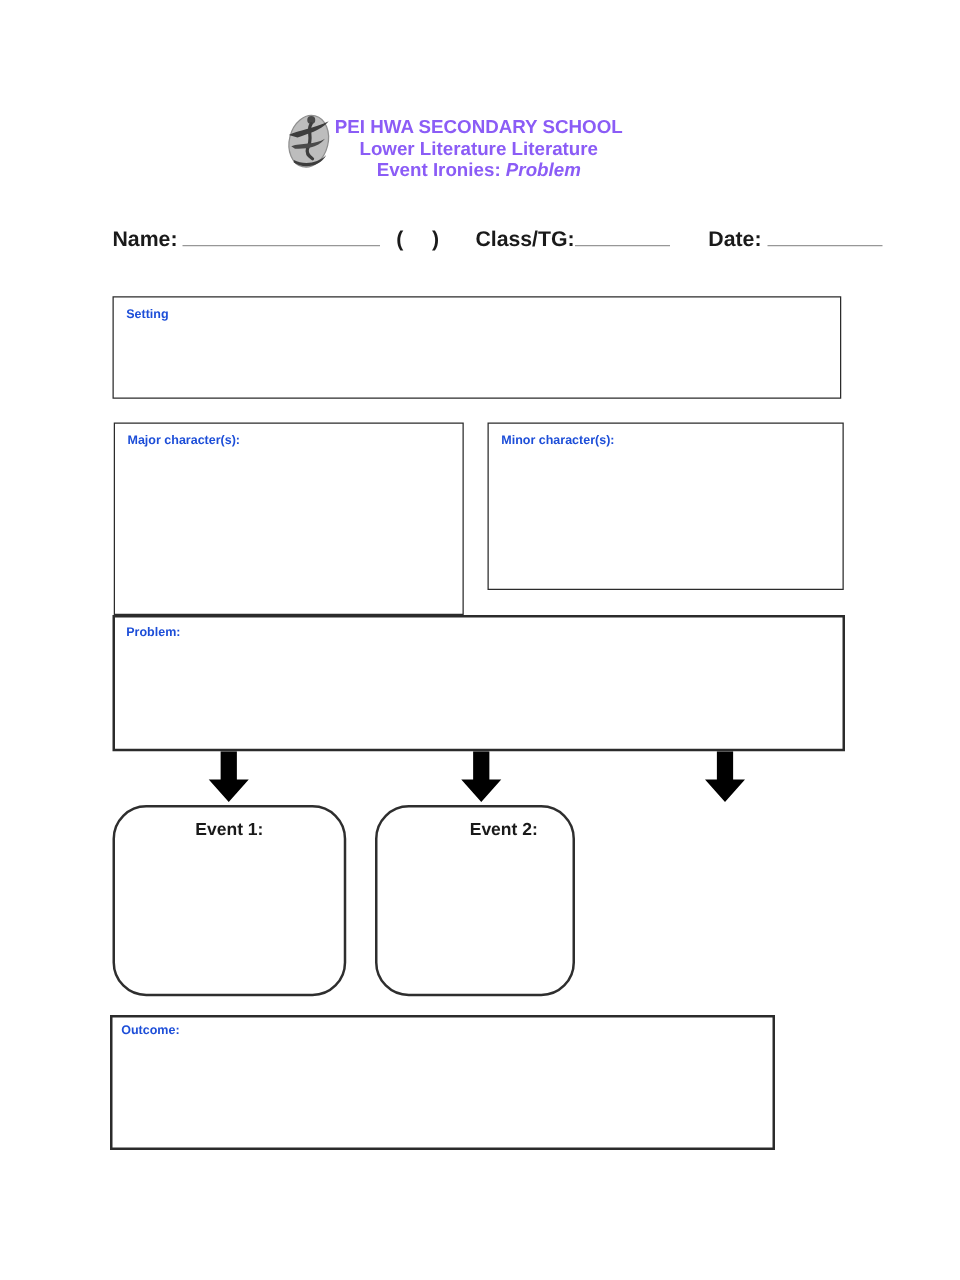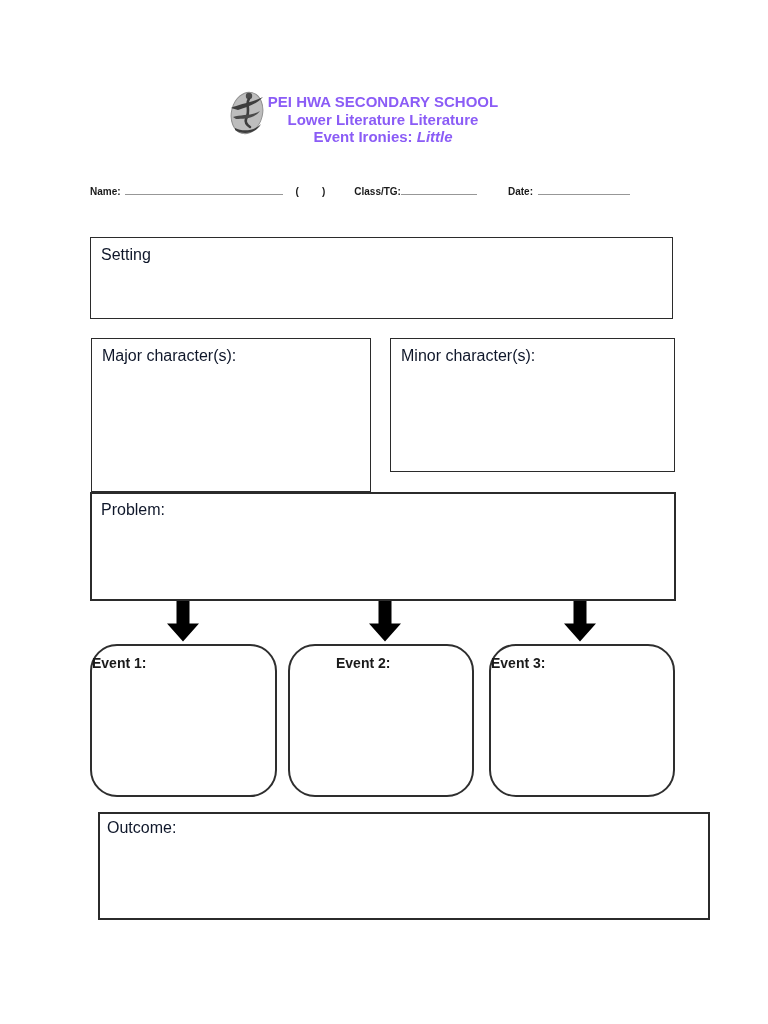--- a/index.html
+++ b/index.html
@@ -37,21 +37,21 @@
     height: 52px;
   }
 
   
   .student-row {
     position: absolute;
     left: 90px;
     top: 182px;
     width: 600px;
     font-weight: 700;
-    font-size: 10px;
+    font-size: 17px;
     white-space: nowrap;
   }
   .student-row .lbl { display: inline-block; }
   .blank {
     display: inline-block;
     height: 13px;
     border-bottom: 1.5px solid #979797;
     vertical-align: baseline;
   }
   .blank.w-name  { width: 158px; margin-left: 4px; }
@@ -60,48 +60,49 @@
   .paren-open  { margin-left: 13px; }
   .paren-gap   { display: inline-block; width: 23px; }
   .class-lbl   { margin-left: 29px; }
   .date-lbl    { margin-left: 31px; }
 
   
   .box {
     position: absolute;
     background: #ffffff;
     border: 1.5px solid #2b2b2b;
-    font-weight: 400;
-    font-size: 16px;
-    color: #0f172a;
+    font-weight: 700;
+    font-size: 10px;
+    color: #1d4ed8;
   }
   .box .box-label { display: block; padding: 8px 0 0 10px; }
 
   .setting-box { left: 90px;  top: 237px; width: 583px; height: 82px; }
   .major-box   { left: 91px;  top: 338px; width: 280px; height: 154px; }
   .minor-box   { left: 390px; top: 338px; width: 285px; height: 134px; }
   .problem-box { left: 90px;  top: 492px; width: 586px; height: 109px; border-width: 2px; }
   .problem-box .box-label { padding: 7px 0 0 9px; }
-  .outcome-box { left: 98px;  top: 812px; width: 612px; height: 108px; border-width: 2px; }
+  .outcome-box { left: 88px;  top: 812px; width: 532px; height: 108px; border-width: 2px; }
   .outcome-box .box-label { padding: 5px 0 0 7px; }
 
   
   .event-box {
     position: absolute;
     top: 644px;
     height: 153px;
     background: #ffffff;
     border: 2px solid #2e2e2e;
     border-radius: 27px;
+    text-align: center;
     font-weight: 700;
     font-size: 14px;
   }
   .event-box .box-label { display: block; padding-top: 9px; }
   .event-1 { left: 90px;  width: 187px; }
-  .event-2 { left: 288px; width: 186px; padding-left: 46px; }
+  .event-2 { left: 300px; width: 160px; padding-left: 46px; }
   .event-3 { left: 489px; width: 186px; }
 
   
   .down-arrow {
     position: absolute;
     top: 601px;
     width: 34px;
     height: 41px;
   }
   .arrow-1 { left: 166px; }
@@ -119,21 +120,21 @@
     <circle cx="23" cy="10" r="3.2" fill="#4a4a4a"></circle>
     <path d="M23 13 C19 18, 25 24, 20 33 C19 36, 21 39, 24 41" fill="none" stroke="#3d3d3d" stroke-width="2.6" stroke-linecap="round"></path>
     <path d="M5 22 C13 18, 25 17, 37 11 C30 19, 20 21, 12 24 Z" fill="#3d3d3d"></path>
     <path d="M7 31 C15 28, 26 30, 34 25 C28 33, 17 33, 10 33 Z" fill="#4a4a4a"></path>
     <path d="M9 42 C17 46, 28 45, 35 38 C30 48, 16 49, 9 44 Z" fill="#3d3d3d"></path>
   </svg>
 
   <div class="header">
     <div>PEI HWA SECONDARY SCHOOL</div>
     <div>Lower Literature Literature</div>
-    <div><span>Event Ironies: </span><span class="unit-title-italic">Little</span></div>
+    <div><span>Event Ironies: </span><span class="unit-title-italic">Problem</span></div>
   </div>
 
   <div class="student-row">
     <span class="lbl">Name:</span><span class="blank w-name"></span><span class="lbl paren-open">(</span><span class="paren-gap"></span><span class="lbl">)</span><span class="lbl class-lbl">Class/TG:</span><span class="blank w-class"></span><span class="lbl date-lbl">Date:</span><span class="blank w-date"></span>
   </div>
 
   <div class="box setting-box">
     <span class="box-label">Setting</span>
   </div>
 
@@ -157,21 +158,18 @@
   <svg class="down-arrow arrow-3" viewBox="0 0 34 41" aria-hidden="true">
     <path d="M10.5 0 H23.5 V22.5 H33 L17 40.5 L1 22.5 H10.5 Z" fill="#000000"></path>
   </svg>
 
   <div class="event-box event-1">
     <span class="box-label">Event 1:</span>
   </div>
   <div class="event-box event-2">
     <span class="box-label">Event 2:</span>
   </div>
-  <div class="event-box event-3">
-    <span class="box-label">Event 3:</span>
-  </div>
 
   <div class="box outcome-box">
     <span class="box-label">Outcome:</span>
   </div>
 
 </div>
 
 </body></html>

